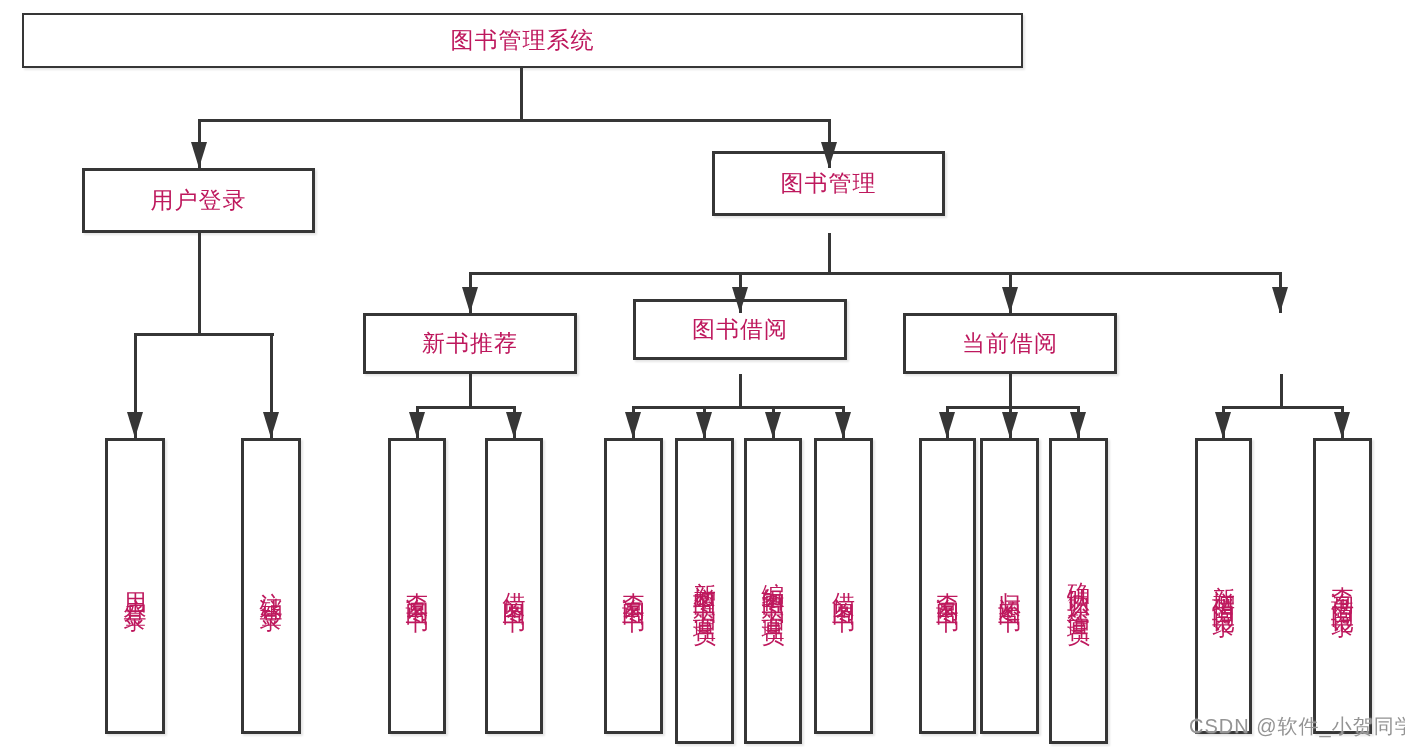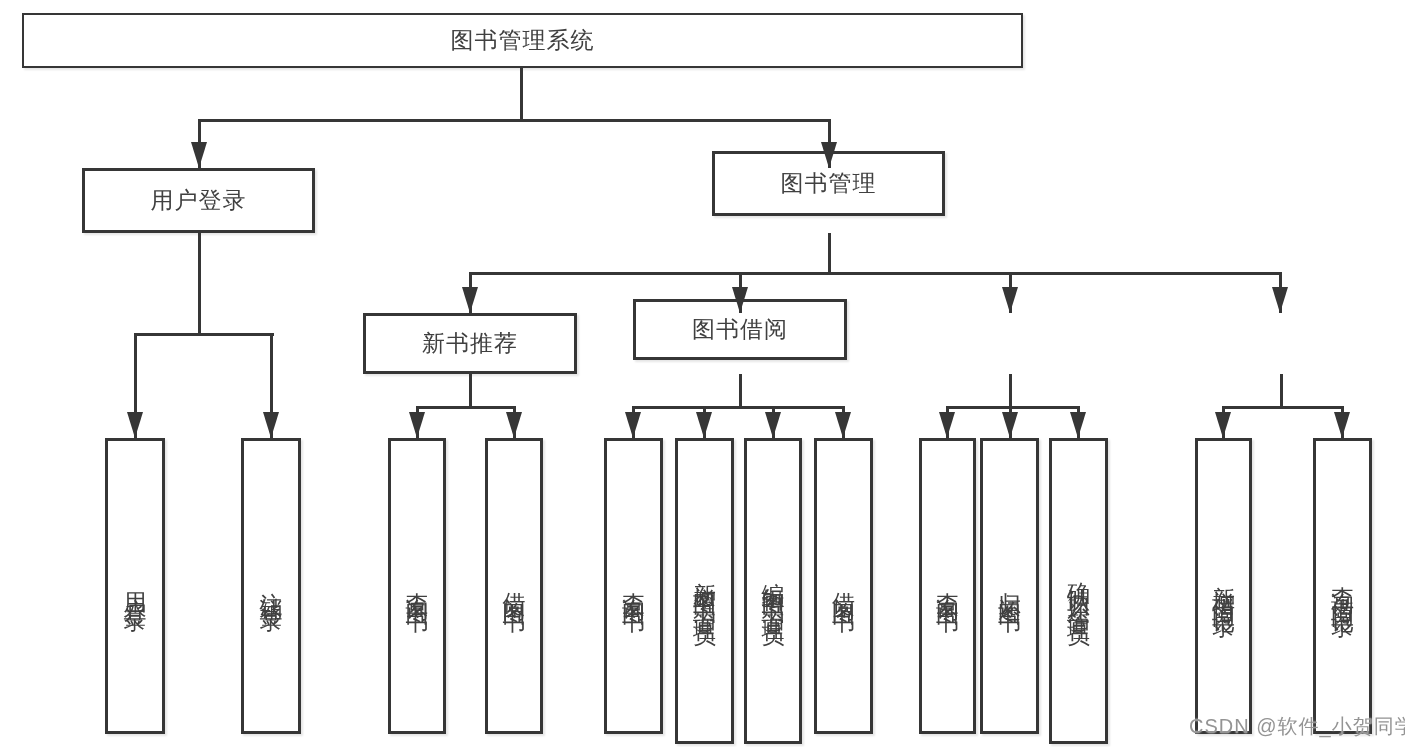--- a/index.html
+++ b/index.html
@@ -3,21 +3,21 @@
 <meta charset="utf-8">
 <style>
   html,body{margin:0;padding:0;background:#fff;}
   .canvas{
     position:relative;width:1405px;height:747px;background:#ffffff;
     font-family:"Liberation Sans",sans-serif;overflow:hidden;
   }
   .box{
     position:absolute;box-sizing:border-box;border:3px solid #363636;background:#fff;
     display:flex;align-items:center;justify-content:center;
-    color:#404040;font-size:23px;letter-spacing:1px;line-height:1;
+    color:#be185d;font-size:23px;letter-spacing:1px;line-height:1;
     box-shadow:2px 2px 2px rgba(0,0,0,0.10);
   }
   .root{border-width:2px;}
   .vbox{writing-mode:vertical-rl;letter-spacing:6px;}
   .vl{position:absolute;width:3px;background:#363636;}
   .hl{position:absolute;height:3px;background:#363636;}
   .ah{position:absolute;width:0;height:0;
       border-left:8px solid transparent;border-right:8px solid transparent;
       border-top:26px solid #363636;}
   .watermark{
@@ -30,20 +30,21 @@
 
 <div class="canvas">
 
   <div class="box root" style="left:22px;top:13px;width:1001px;height:55px">图书管理系统</div>
 
   <div class="box" style="left:82px;top:168px;width:233px;height:65px">用户登录</div>
   <div class="box" style="left:712px;top:151px;width:233px;height:65px">图书管理</div>
 
   <div class="box" style="left:363px;top:313px;width:214px;height:61px">新书推荐</div>
   <div class="box" style="left:633px;top:299px;width:214px;height:61px">图书借阅</div>
+  <div class="box" style="left:903px;top:313px;width:214px;height:61px">当前借阅</div>
 
   <div class="box vbox" style="left:105px;top:438px;width:60px;height:296px">用户登录</div>
   <div class="box vbox" style="left:241px;top:438px;width:60px;height:296px">注销登录</div>
 
   <div class="box vbox" style="left:388px;top:438px;width:58px;height:296px">查询图书</div>
   <div class="box vbox" style="left:485px;top:438px;width:58px;height:296px">借阅图书</div>
 
   <div class="box vbox" style="left:604px;top:438px;width:59px;height:296px">查询图书</div>
   <div class="box vbox" style="left:675px;top:438px;width:59px;height:306px">新增图书（管理员）</div>
   <div class="box vbox" style="left:744px;top:438px;width:58px;height:306px">编辑图书（管理员）</div>

